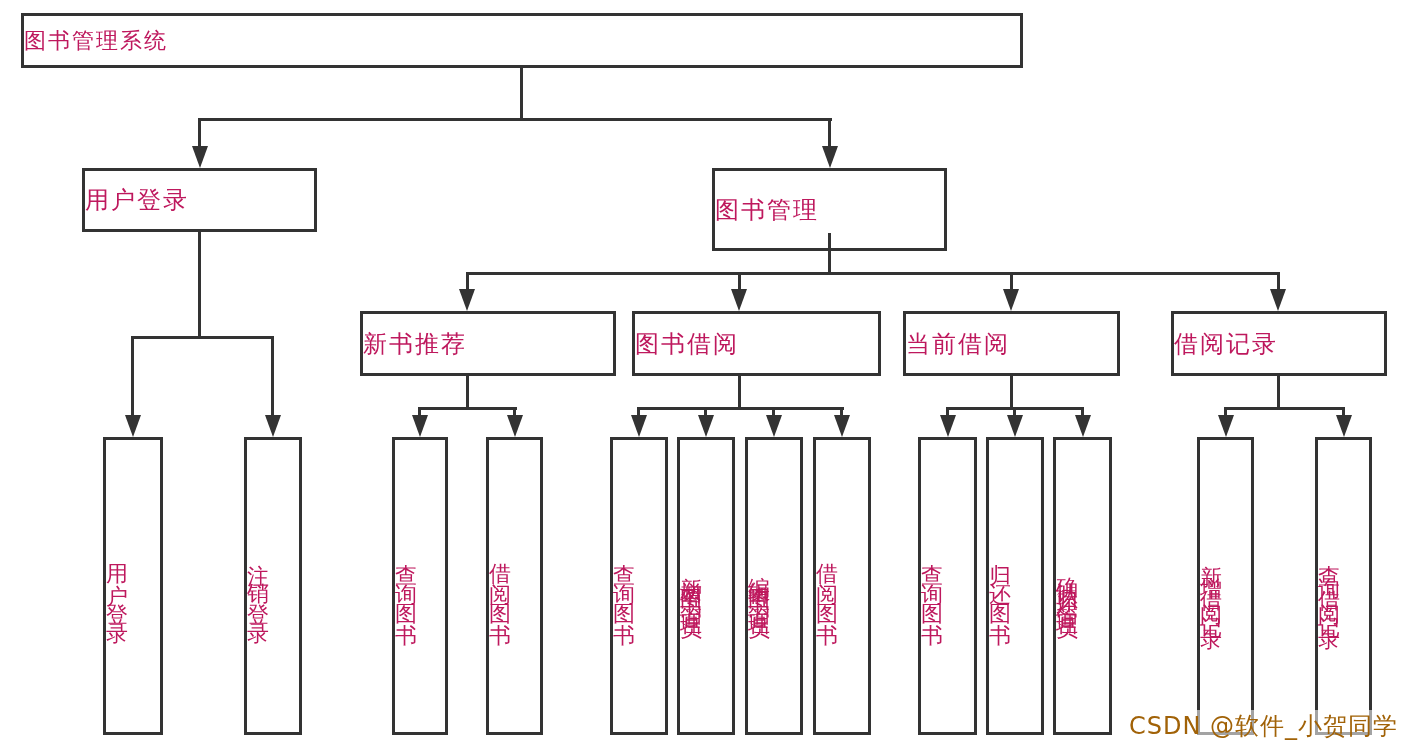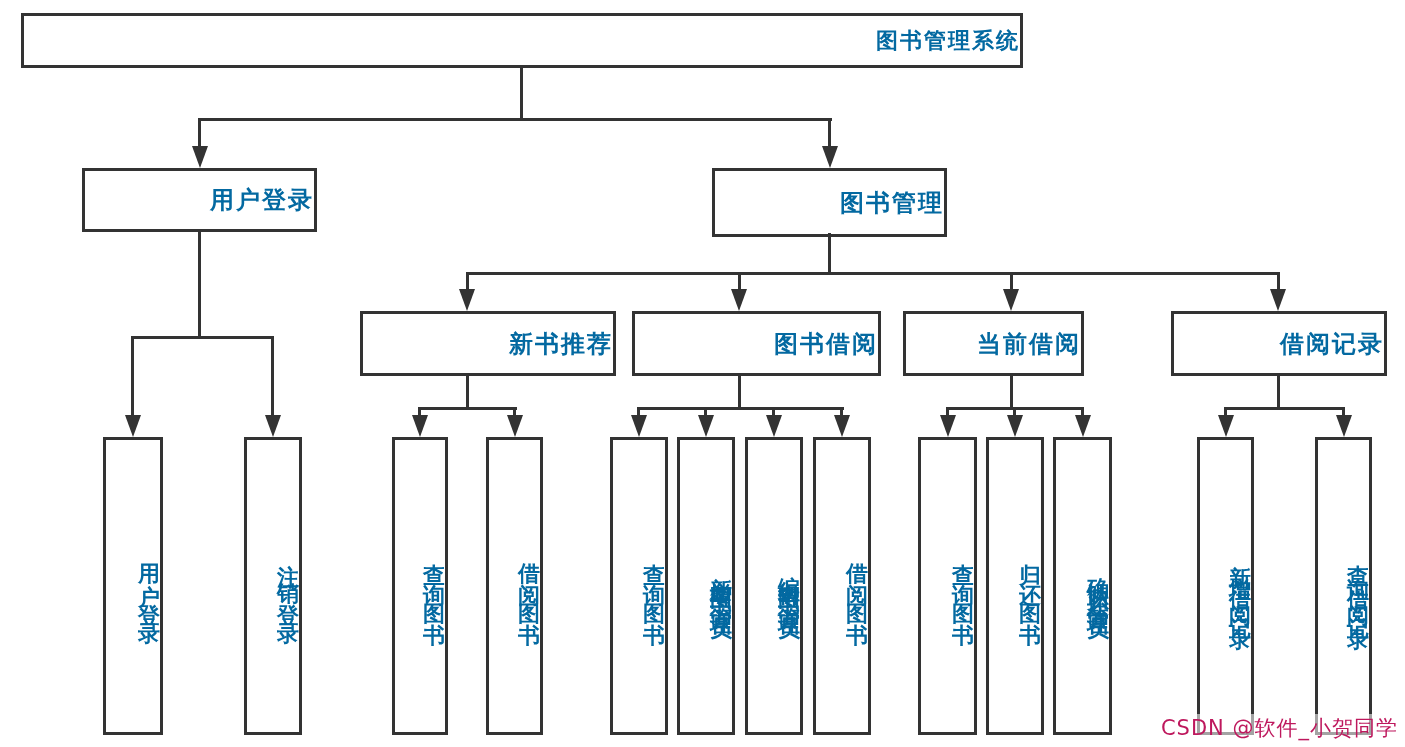--- a/index.html
+++ b/index.html
@@ -2,62 +2,62 @@
 <html><head>
 <meta charset="utf-8">
 <style>
   html,body{margin:0;padding:0;background:#ffffff;}
   #page{
     position:relative;width:1405px;height:747px;background:#ffffff;overflow:hidden;
     font-family:"DejaVu Sans",sans-serif;color:#2f2f2f;
   }
   .box{
     position:absolute;box-sizing:border-box;border:3px solid #333333;background:#ffffff;
-    display:flex;align-items:center;justify-content:flex-end;color:#0369a1;font-weight:bold;
+    display:flex;align-items:center;justify-content:flex-start;color:#be185d;
   }
   .h{font-size:24px;letter-spacing:2px;white-space:nowrap;}
   .root-label{font-size:22px;letter-spacing:2px;}
   .v span{writing-mode:vertical-rl;text-orientation:mixed;font-size:22px;line-height:1;display:block;}
   .ls4 span{letter-spacing:20px;}
   .ls6 span{letter-spacing:13px;}
   .ls9 span{letter-spacing:6px;}
   .line{position:absolute;background:#333333;}
   .arrow{
     position:absolute;width:0;height:0;
     border-left:8px solid transparent;border-right:8px solid transparent;
     border-top:22px solid #333333;
   }
   .watermark{
-    position:absolute;right:4px;bottom:5px;font-size:21px;letter-spacing:1px;
-    color:#be185d;background:rgba(255,255,255,0.55);padding:0 3px;white-space:nowrap;margin-top:44px;
+    position:absolute;right:4px;bottom:5px;font-size:24px;letter-spacing:1px;
+    color:#a16207;background:rgba(255,255,255,0.55);padding:0 3px;white-space:nowrap;margin-top:44px;
   }
 </style>
 </head>
 <body>
 
 <div id="page">
 
   <div class="box" style="left:21px;top:13px;width:1002px;height:55px;">
     <span class="root-label">图书管理系统</span>
   </div>
 
   <div class="box h" style="left:82px;top:168px;width:235px;height:64px;">
     <span>用户登录</span>
   </div>
-  <div class="box h" style="left:712px;top:168px;width:235px;height:69px;">
+  <div class="box h" style="left:712px;top:168px;width:235px;height:83px;">
     <span>图书管理</span>
   </div>
 
   <div class="box h" style="left:360px;top:311px;width:256px;height:65px;">
     <span>新书推荐</span>
   </div>
   <div class="box h" style="left:632px;top:311px;width:249px;height:65px;">
     <span>图书借阅</span>
   </div>
-  <div class="box h" style="left:903px;top:311px;width:181px;height:65px;">
+  <div class="box h" style="left:903px;top:311px;width:217px;height:65px;">
     <span>当前借阅</span>
   </div>
   <div class="box h" style="left:1171px;top:311px;width:216px;height:65px;">
     <span>借阅记录</span>
   </div>
 
   <div class="box v ls4" style="left:103px;top:437px;width:60px;height:298px;">
     <span>用户登录</span>
   </div>
   <div class="box v ls4" style="left:244px;top:437px;width:58px;height:298px;">

